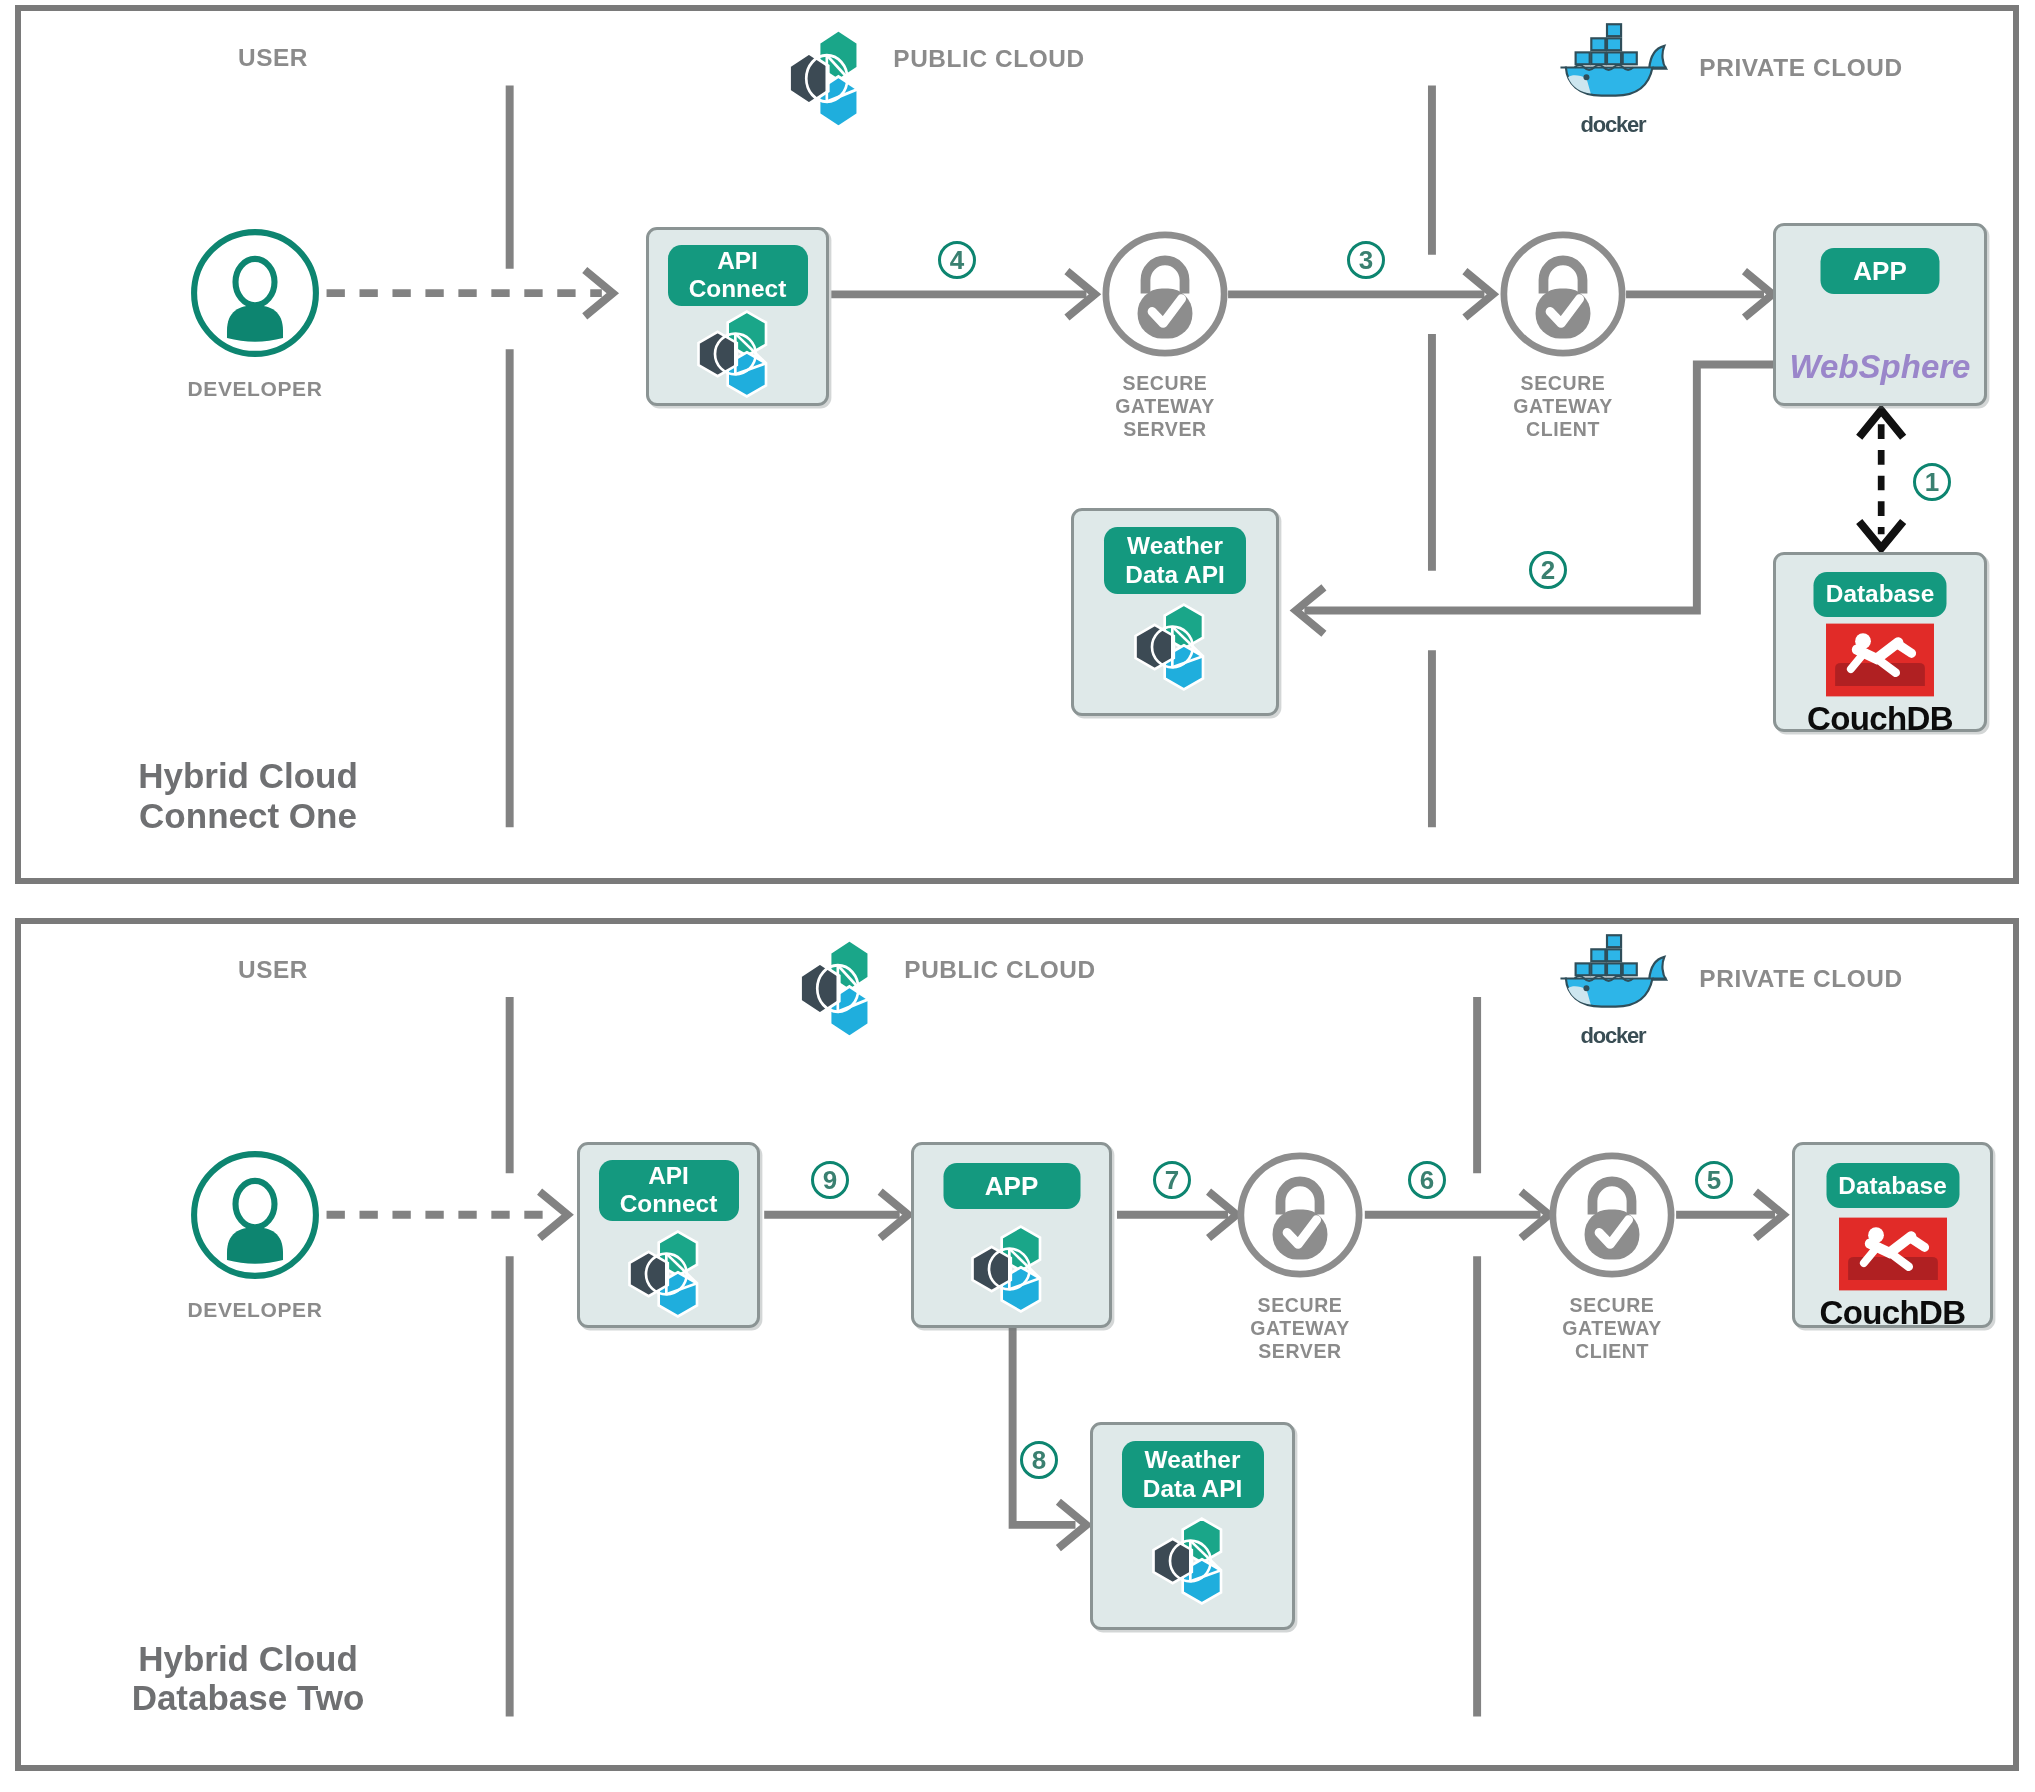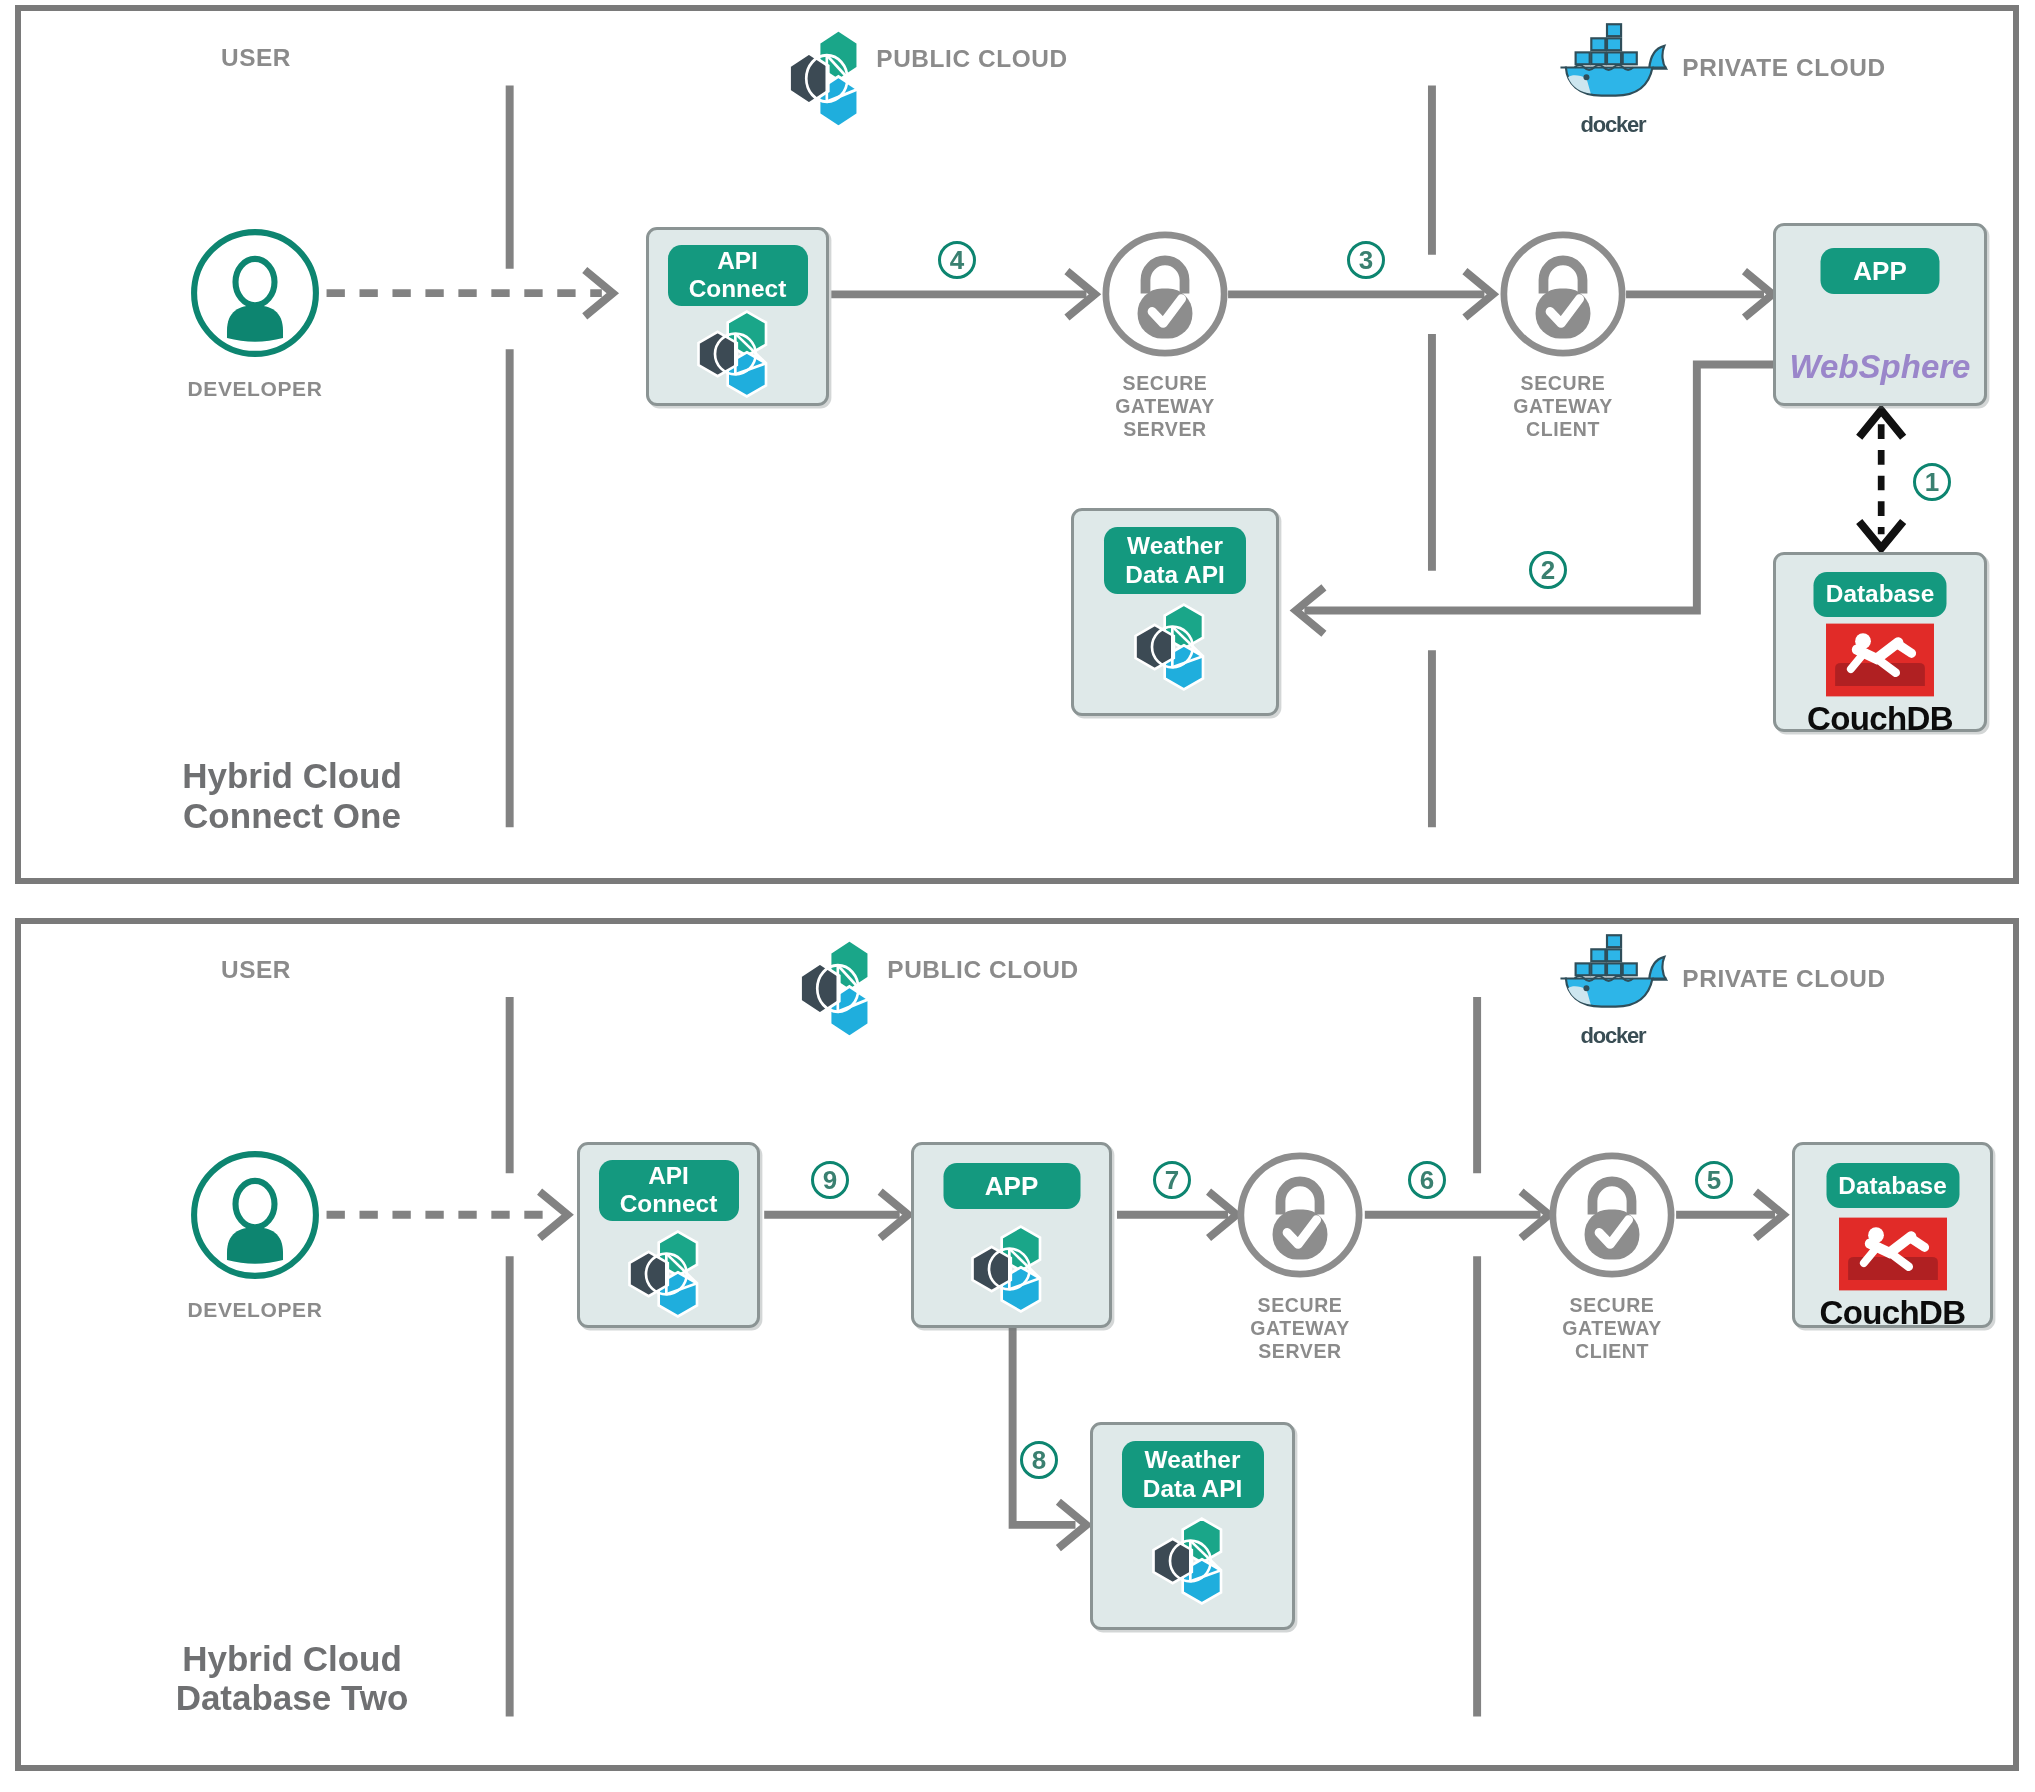--- a/index.html
+++ b/index.html
@@ -4,36 +4,36 @@
 <style>
   html,body{margin:0;padding:0;background:#ffffff;}
   .canvas{
     position:relative;width:2035px;height:1793px;background:#ffffff;
     font-family:"Liberation Sans","DejaVu Sans",sans-serif;overflow:hidden;
   }
   .abs{position:absolute;}
   .panel{position:absolute;border:6.7px solid #7a7a7a;background:#ffffff;box-sizing:border-box;}
   .wires{position:absolute;left:0;top:0;pointer-events:none;}
   .region-label{position:absolute;transform:translateX(-50%);font-weight:bold;color:#8b8b8b;
-    font-size:24.4px;letter-spacing:0.6px;white-space:nowrap;}
+    font-size:24.4px;letter-spacing:0.6px;white-space:nowrap;margin-left:17px;}
   .small-label{position:absolute;transform:translateX(-50%);font-weight:bold;color:#8b8b8b;
     font-size:21px;letter-spacing:0.6px;white-space:nowrap;}
   .node-box{position:absolute;background:#dfe9e9;border:3.1px solid #8b9494;border-radius:11px;
     box-sizing:border-box;box-shadow:2.4px 2.4px 0 rgba(110,120,120,.30);}
   .pill{position:absolute;left:50%;transform:translateX(-50%);background:#14997f;border-radius:13.4px;
     color:#ffffff;font-weight:bold;display:flex;flex-direction:column;align-items:center;
     justify-content:center;text-align:center;line-height:1.16;}
   .logo-slot{position:absolute;left:50%;transform:translateX(-50%);}
   .gw-labels{position:absolute;transform:translateX(-50%);text-align:center;font-weight:bold;
     color:#8b8b8b;font-size:19.5px;line-height:23px;letter-spacing:0.6px;}
   .num-circle{position:absolute;width:38px;height:38px;border-radius:50%;border:3.7px solid #0d8570;
     background:#ffffff;color:#3a8070;font-size:26px;font-weight:bold;display:flex;align-items:center;
     justify-content:center;box-sizing:border-box;}
   .title{position:absolute;transform:translateX(-50%);text-align:center;color:#6f7072;
-    font-weight:bold;font-size:35px;white-space:nowrap;margin-left:44px;}
+    font-weight:bold;font-size:35px;white-space:nowrap;}
   .websphere{position:absolute;left:50%;transform:translateX(-50%);color:#9a86ca;font-weight:bold;
     font-size:33px;white-space:nowrap;}
   .couch-word{position:absolute;left:50%;transform:translateX(-50%);color:#0c0c0c;font-weight:bold;
     font-size:33px;white-space:nowrap;letter-spacing:-0.6px;}
   .docker-word{position:absolute;transform:translateX(-50%);color:#394d54;font-weight:bold;
     font-size:22px;letter-spacing:-1.2px;}
 </style>
 </head>
 <body>
 

